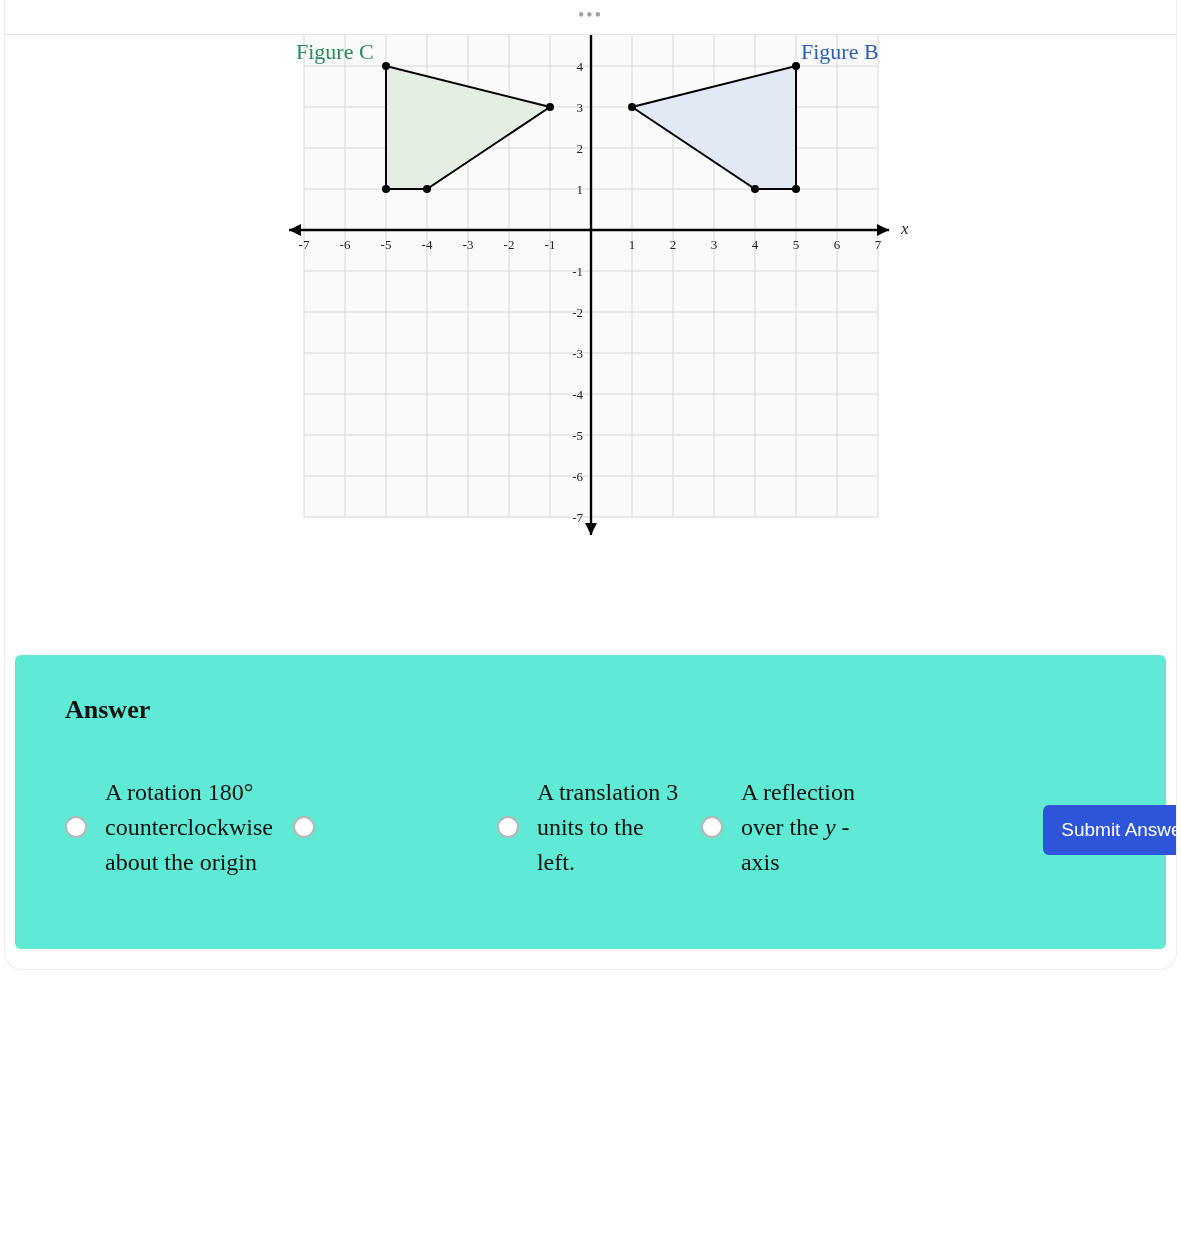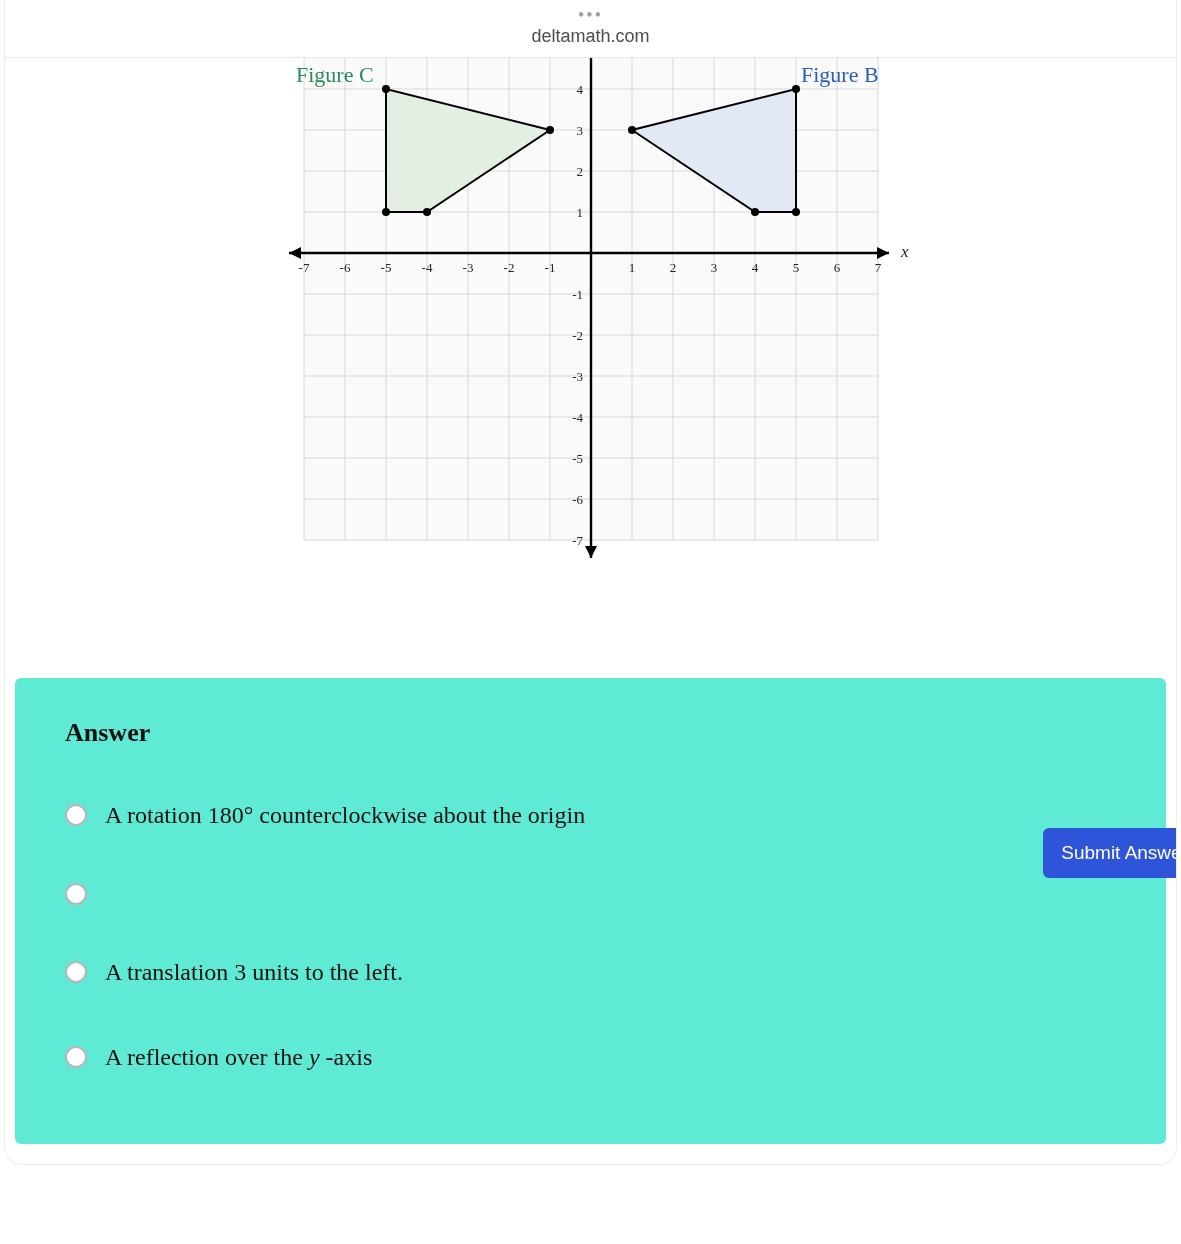--- a/index.html
+++ b/index.html
@@ -63,21 +63,21 @@
     border-radius: 6px;
     position: relative;
   }
   .answer-title {
     font-weight: bold;
     font-size: 26px;
     margin-bottom: 50px;
   }
   .options {
     display: grid;
-    grid-template-columns: 1fr;
+    grid-template-columns: 1fr 1fr 1fr 1fr;
     column-gap: 20px;
     row-gap: 50px;
     max-width: 820px;
   }
   .option {
     display: flex;
     align-items: center;
     gap: 18px;
     font-size: 24px;
     line-height: 1.45;
@@ -111,21 +111,20 @@
     margin: 0 4px 6px;
   }
 </style>
 </head>
 <body>
 
 <div class="page-frame">
 
   <div class="browser-chrome">
     <div class="dots">•••</div>
-    <div class="url">deltamath.com</div>
   </div>
 
   <div class="chart-wrap">
     <svg class="graph" width="640" height="560" viewBox="0 0 640 560">
 
       <rect class="grid-rect" x="33" y="-10" width="574" height="492"></rect>
 
       <g>
         <line class="grid-line" x1="33" y1="-10" x2="33" y2="482"></line>
         <line class="grid-line" x1="74" y1="-10" x2="74" y2="482"></line>

